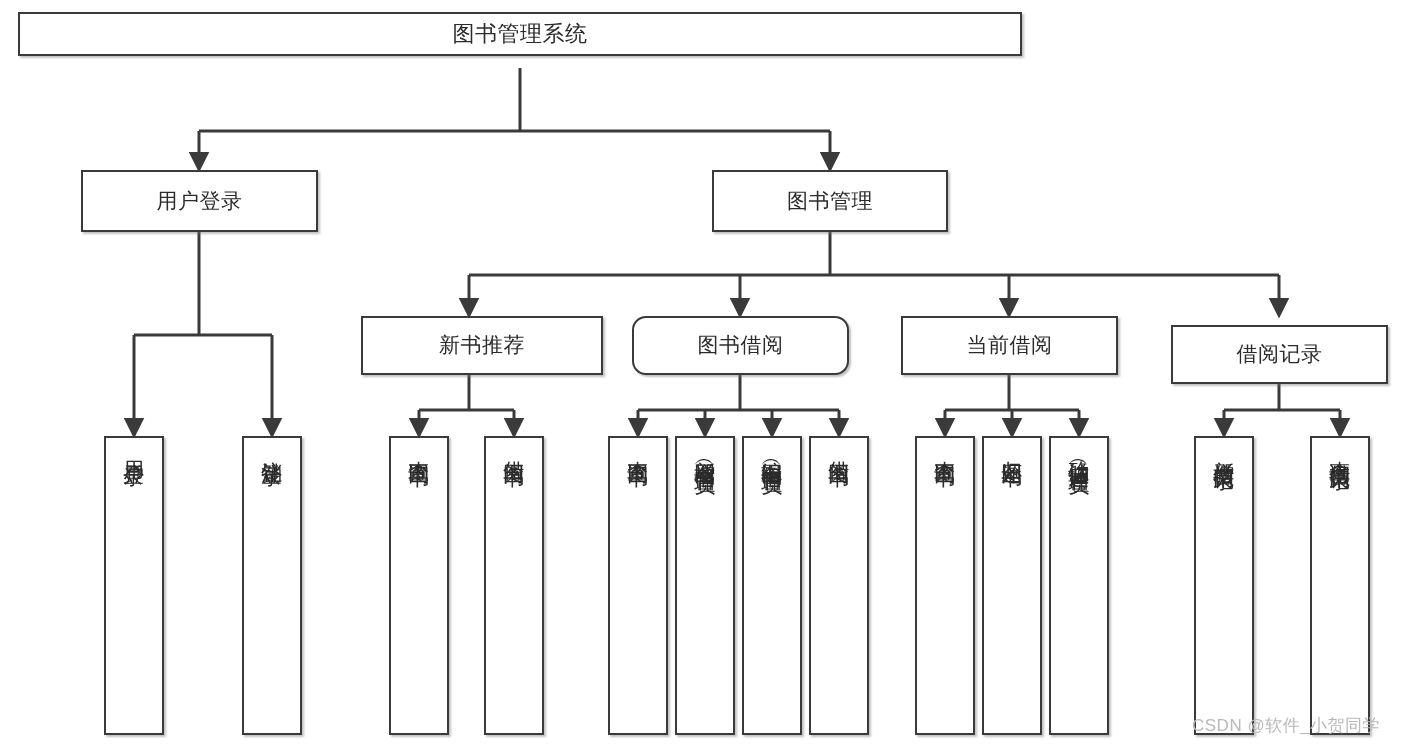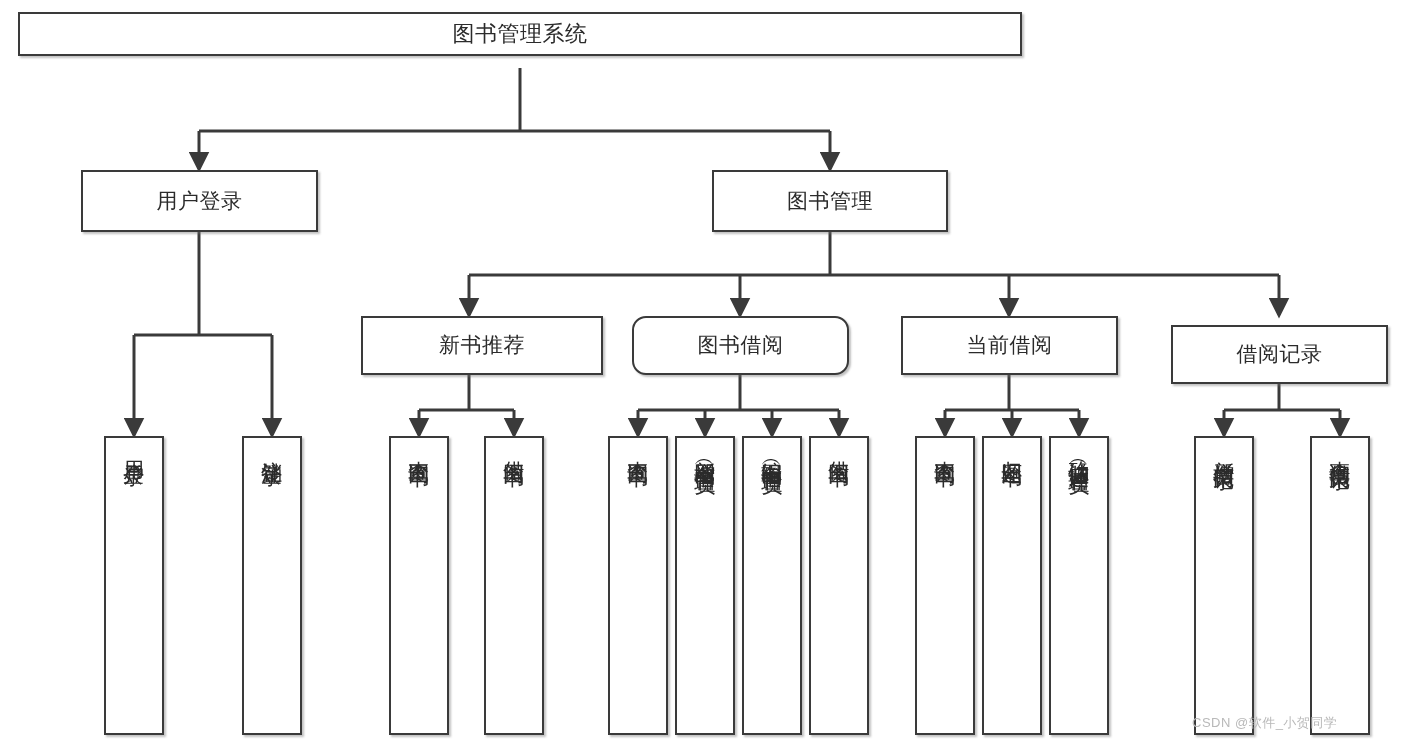--- a/index.html
+++ b/index.html
@@ -61,21 +61,21 @@
     text-orientation: upright;
     font-size: 21px;
     line-height: 1.12;
     letter-spacing: 2px;
     white-space: nowrap;
   }
   .watermark {
     position: absolute;
     left: 1192px;
     top: 714px;
-    font-size: 13px;
+    font-size: 17px;
     color: #b9b9b9;
     letter-spacing: 0.5px;
     white-space: nowrap;
     z-index: 5;
     font-family: "Liberation Sans", "DejaVu Sans", sans-serif;
   }
 </style>
 </head>
 <body>
 

